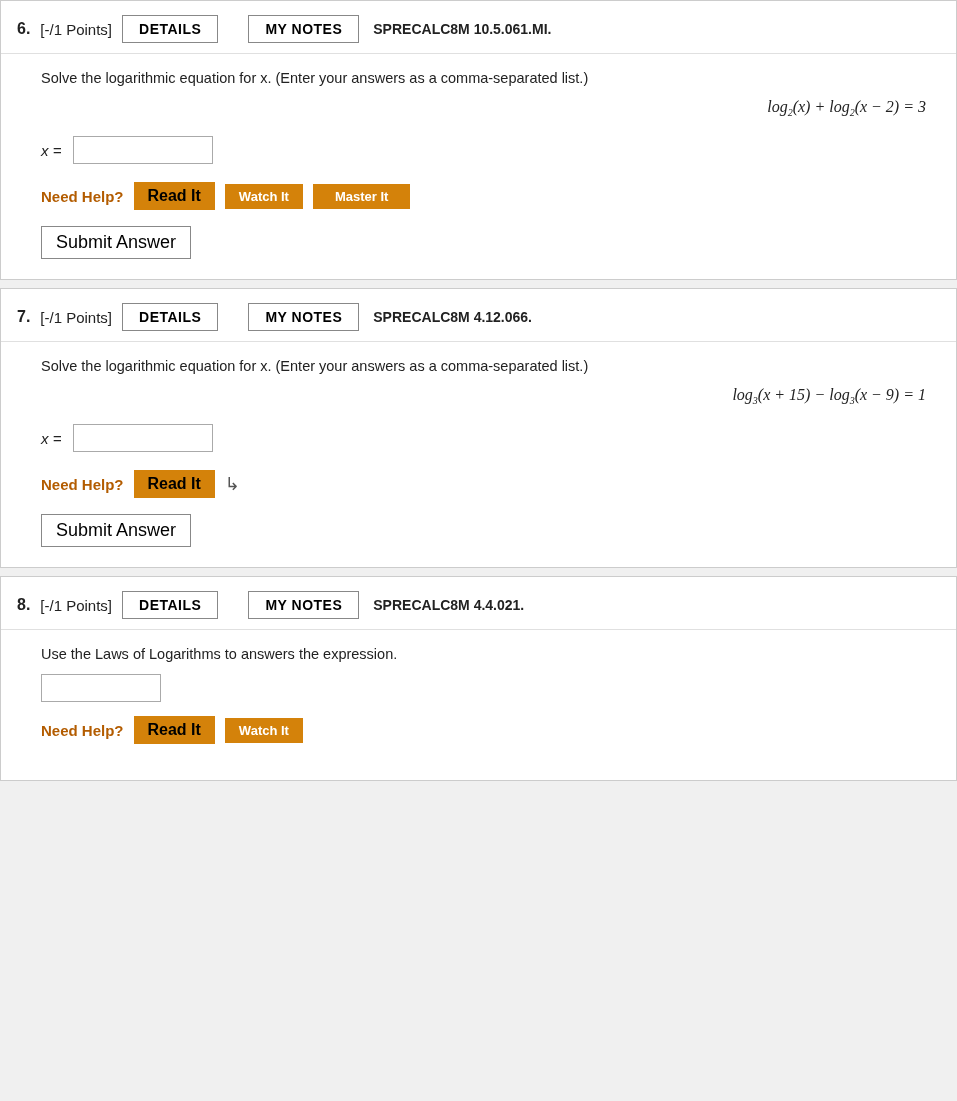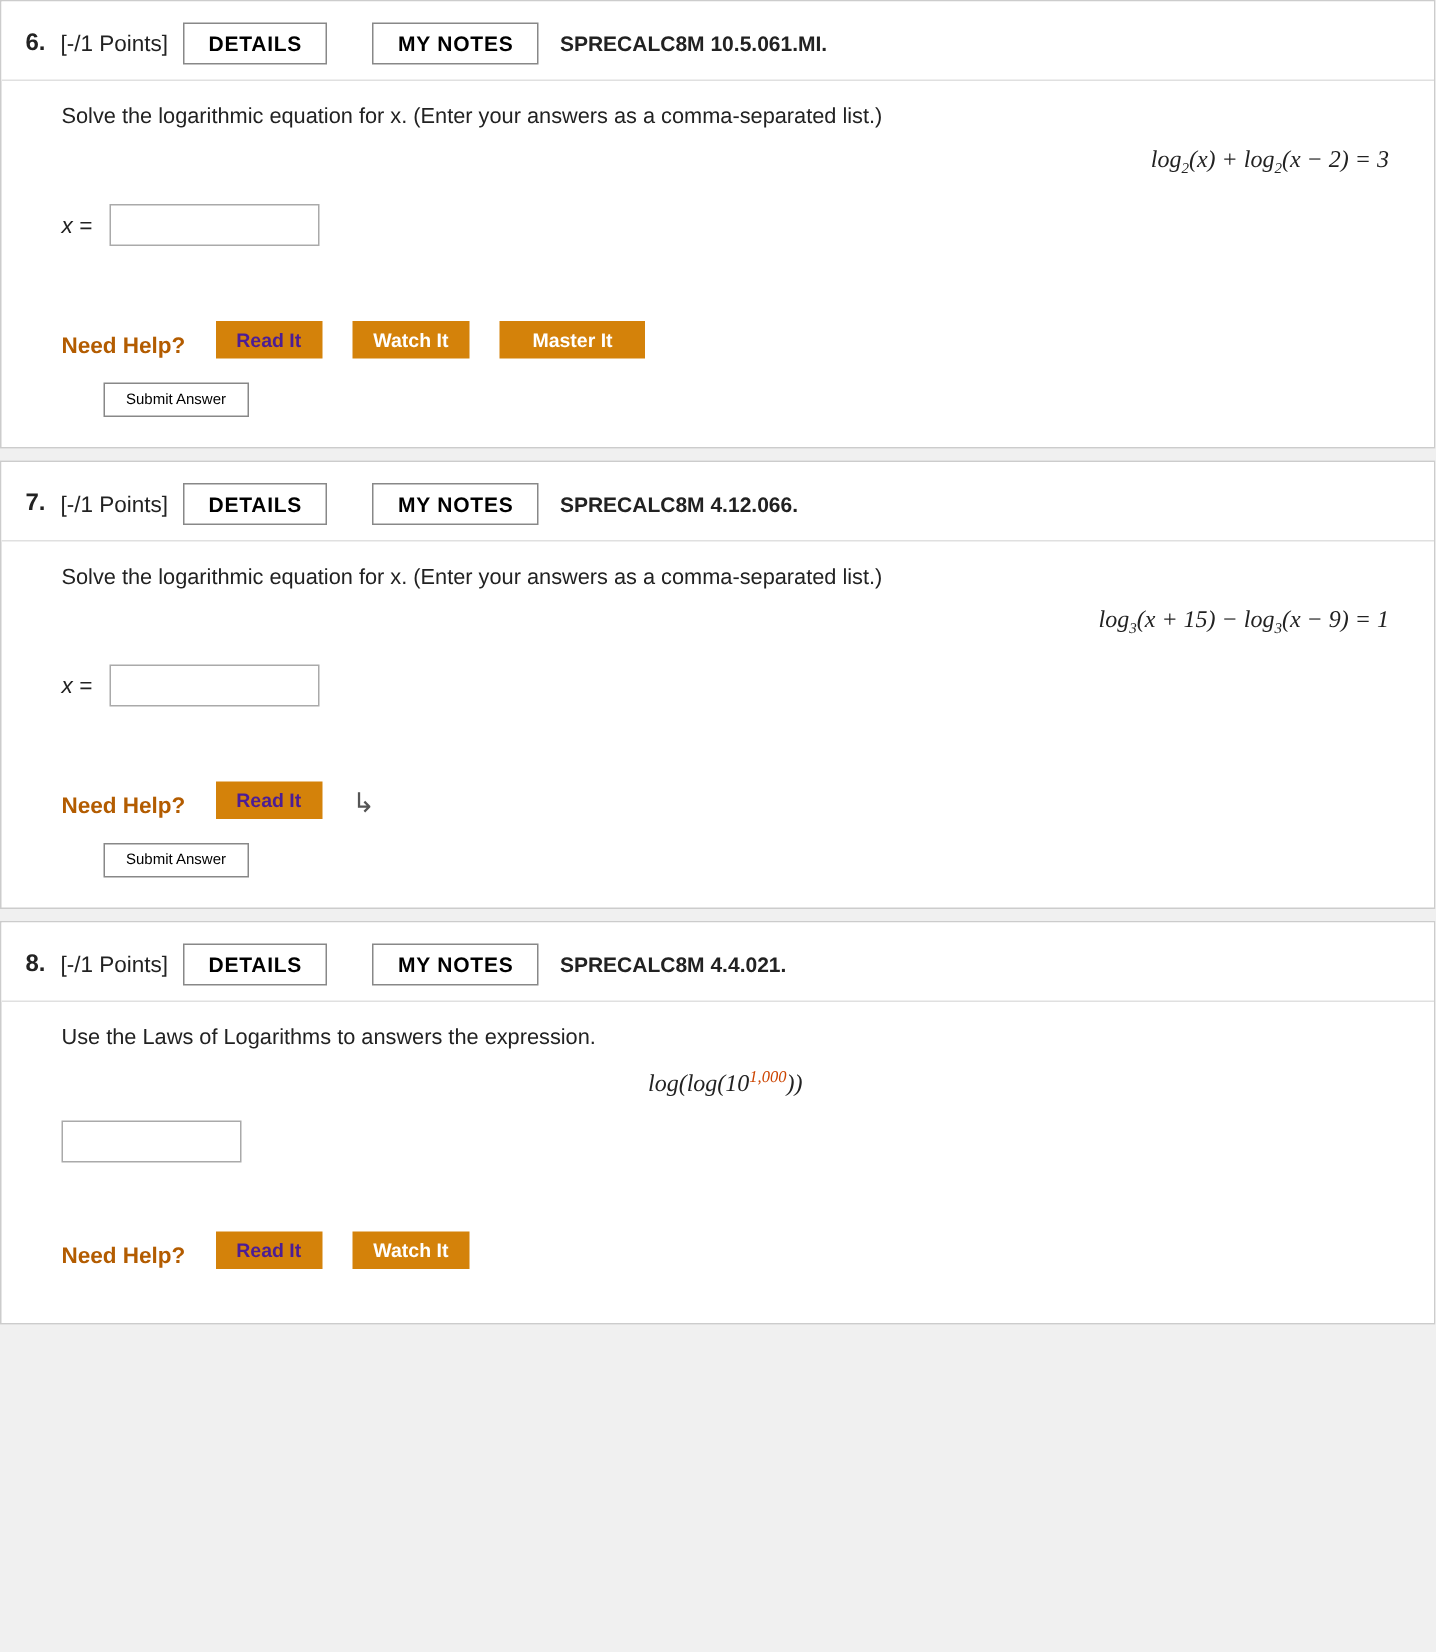--- a/index.html
+++ b/index.html
@@ -84,38 +84,37 @@
     }
     .answer-input {
       border: 1px solid #aaa;
       width: 140px;
       height: 28px;
       padding: 2px 6px;
       font-size: 14px;
     }
     .need-help-row {
       display: flex;
-      align-items: flex-end;
-      gap: 20px;
+      align-items: center;
+      gap: 10px;
       margin-bottom: 16px;
     }
     .need-help-label {
       font-weight: bold;
       color: #b35c00;
       font-size: 15px;
     }
     .btn-read-it {
       background: #d4820a;
-      color: #4c1d95;
+      color: #000000;
       border: none;
       padding: 5px 14px;
-      font-size: 13px;
-      font-weight: bold;
-      cursor: pointer;
-      margin-top: 32px;
+      font-size: 16px;
+      font-weight: bold;
+      cursor: pointer;
     }
     .btn-watch-it {
       background: #d4820a;
       color: white;
       border: none;
       padding: 5px 14px;
       font-size: 13px;
       font-weight: bold;
       cursor: pointer;
     }
@@ -125,23 +124,22 @@
       border: none;
       padding: 5px 22px;
       font-size: 13px;
       font-weight: bold;
       cursor: pointer;
     }
     .btn-submit {
       background: white;
       border: 1px solid #888;
       padding: 5px 14px;
-      font-size: 10px;
-      cursor: pointer;
-      margin-left: 28px;
+      font-size: 18px;
+      cursor: pointer;
     }
     .answer-input-small {
       border: 1px solid #aaa;
       width: 120px;
       height: 28px;
       padding: 2px 6px;
       font-size: 14px;
       display: block;
       margin-bottom: 14px;
     }
@@ -221,23 +219,20 @@
   <div class="question-block">
     <div class="question-header">
       <span class="question-number">8.</span>
       <span style="font-size:15px;">[-/1 Points]</span>
       <button class="btn-details">DETAILS</button>
       <button class="btn-my-notes">MY NOTES</button>
       <span class="question-code">SPRECALC8M 4.4.021.</span>
     </div>
     <div class="question-body">
       <div class="question-instruction">Use the Laws of Logarithms to answers the expression.</div>
-      <div class="equation-display log-eq" style="text-align:center; margin-bottom:14px;">
-        log(log(10<sup style="color:#cc4400; font-size:11px;">1,000</sup>))
-      </div>
       <input class="answer-input-small" type="text" value="" style="">
       <div class="need-help-row">
         <span class="need-help-label">Need Help?</span>
         <button class="btn-read-it">Read It</button>
         <button class="btn-watch-it">Watch It</button>
       </div>
     </div>
   </div>
 
 </div>

